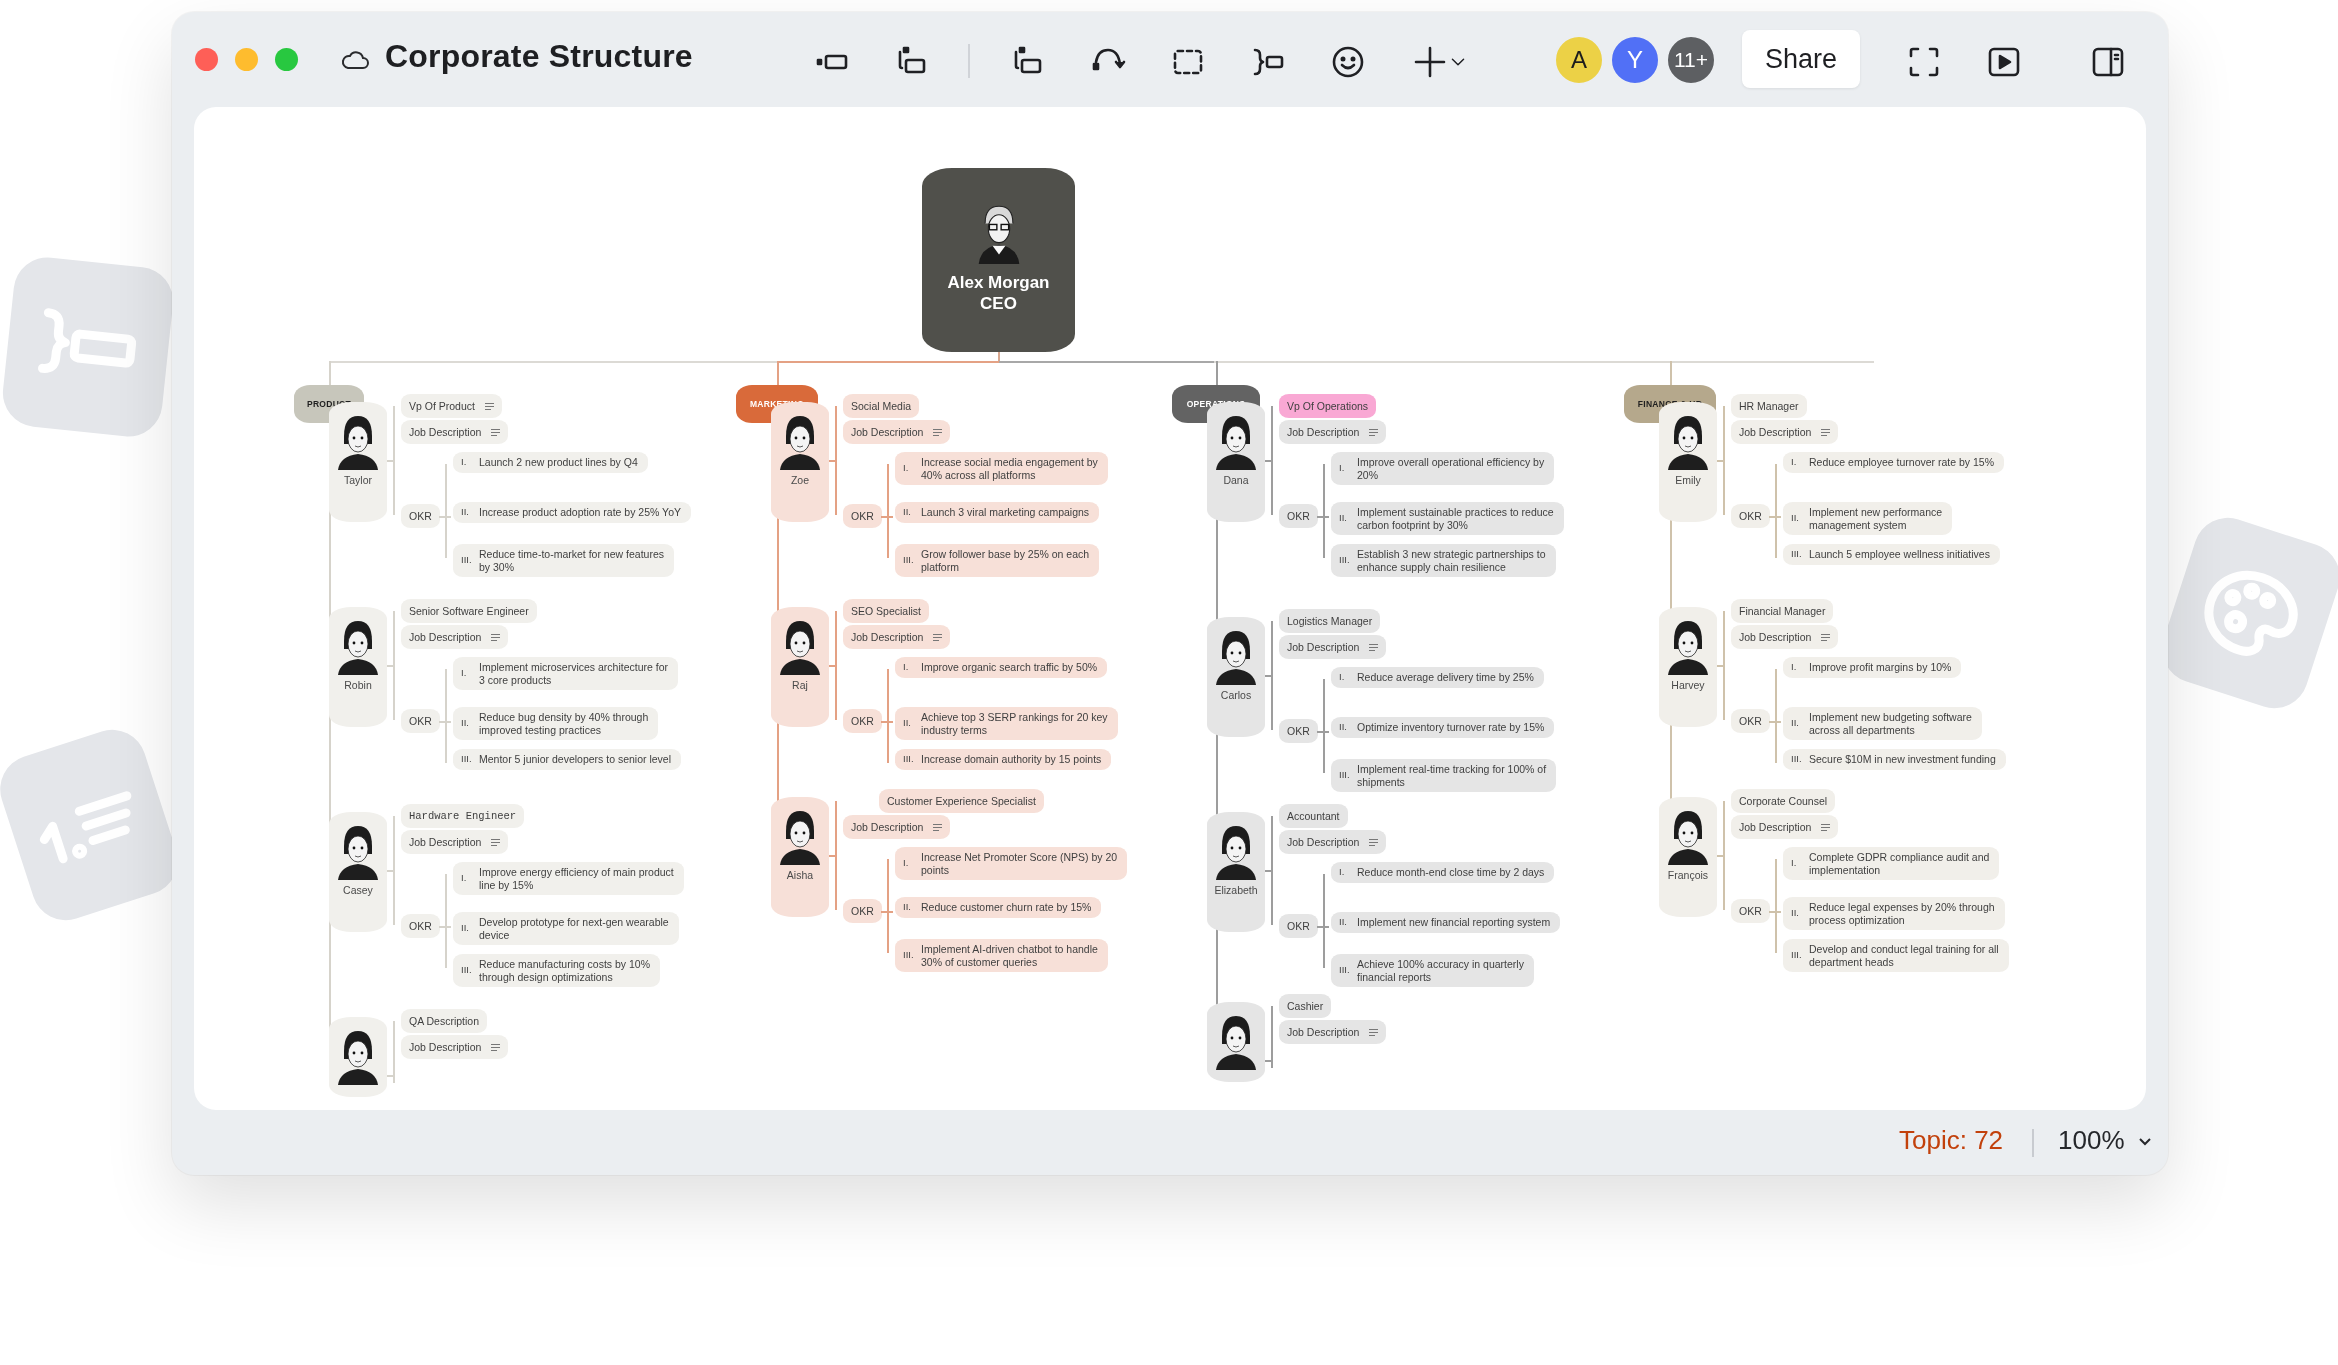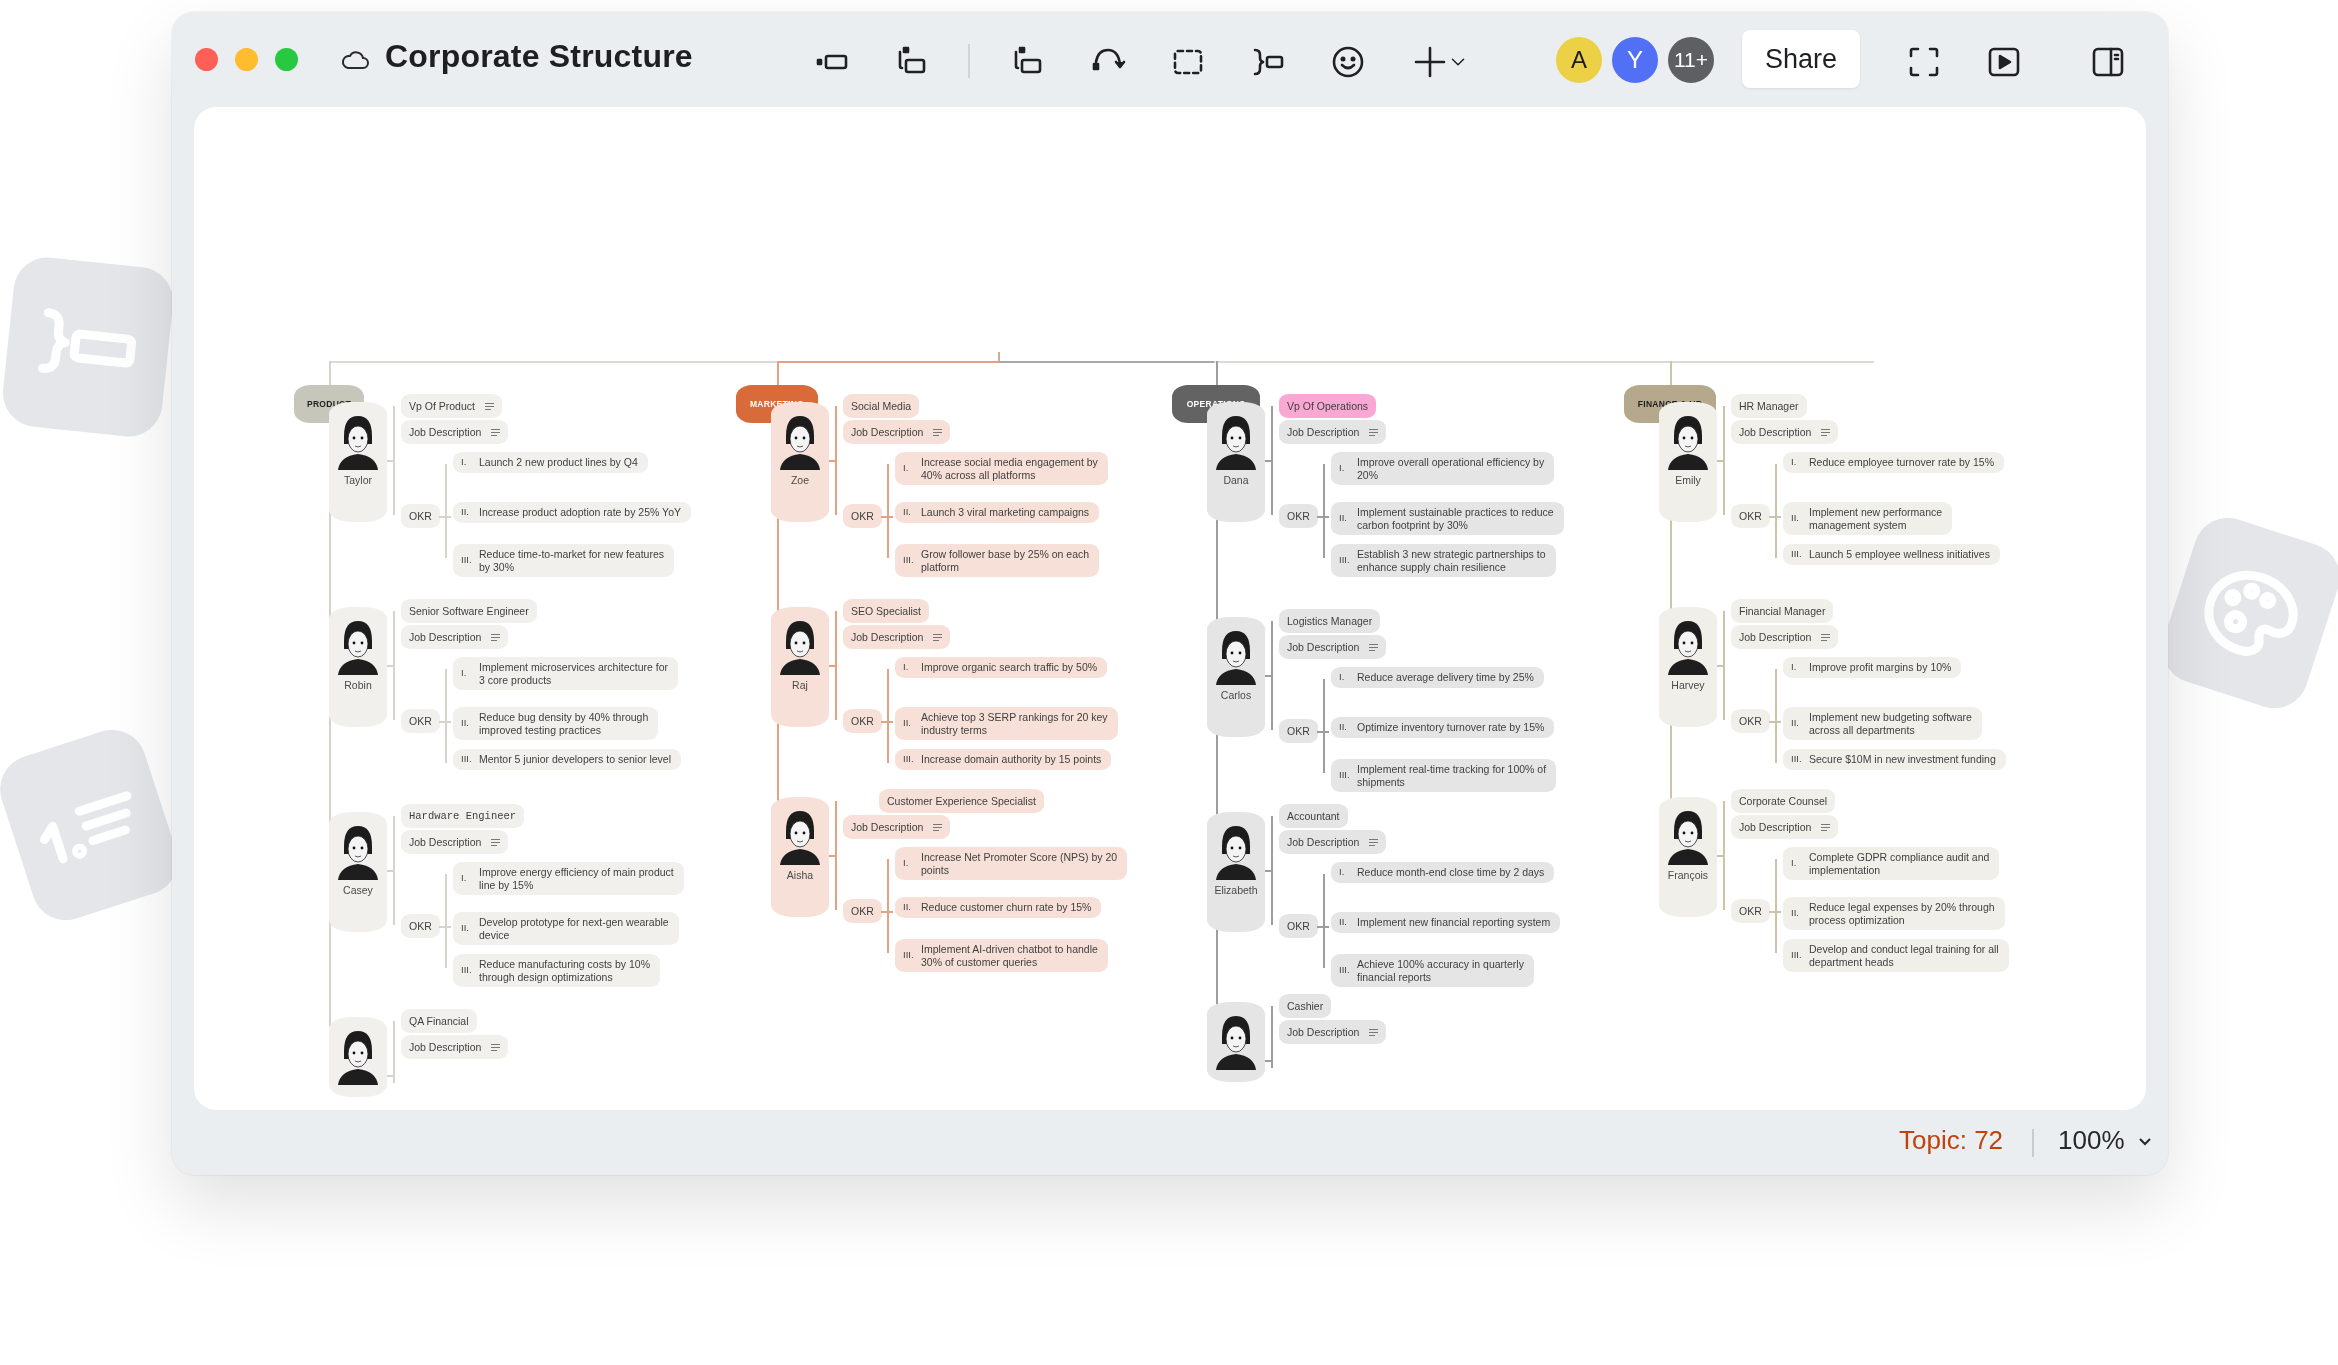--- a/index.html
+++ b/index.html
@@ -170,20 +170,32 @@
       </div>
     </div>
 
     <div class="canvas" id="canvas">
 
       <div class="line" style="left:804px; top:245px; width:1.5px; height:10px; background:#d8a890;"></div>
       <div class="line" style="left:135px; top:254px; width:1545px; height:1.5px; background:#dcdad5;"></div>
       <div class="line" style="left:583px; top:254px; width:222px; height:1.5px; background:#e4a184;"></div>
       <div class="line" style="left:805px; top:254px; width:215px; height:1.5px; background:#a8a8a8;"></div>
 
+      <div class="ceo">
+        <svg class="face" viewBox="0 0 46 58" style="width:50px;height:62px;margin-top:0;">
+          <path d="M10 20 q0 -16 13 -16 q13 0 13 16" fill="#d9d9d9" stroke="#222" stroke-width="1"></path>
+          <ellipse cx="23" cy="25" rx="10" ry="13" fill="#f2f2f2" stroke="#222" stroke-width="1"></ellipse>
+          <rect x="14" y="21" width="7" height="5" fill="none" stroke="#111" stroke-width="1.3"></rect>
+          <rect x="25" y="21" width="7" height="5" fill="none" stroke="#111" stroke-width="1.3"></rect>
+          <path d="M4 58 q2 -16 19 -18 q17 2 19 18z" fill="#1b1b1b"></path>
+          <path d="M17 41 l6 8 l6 -8" fill="#fafafa"></path>
+        </svg>
+        <div class="ceo-name">Alex Morgan</div>
+        <div class="ceo-name" style="margin-top:0;">CEO</div>
+      </div>
 
       <div id="depts">
           <div class="line" style="left: 135px; top: 254px; width: 1.5px; height: 716px; background: rgb(214, 211, 203);"></div>
           <div class="dept" style="left: 100px; top: 278px; width: 70px; background: rgb(199, 198, 187); color: rgb(31, 31, 31);">PRODUCT</div>
           <div class="line" style="left: 135px; top: 353px; width: 0px; height: 1.5px; background: rgb(214, 211, 203);"></div>
           <div class="person" style="left: 135px; top: 295px; height: 120px; background: rgb(241, 240, 236);">
             <svg viewBox="0 0 46 58" class="face">
               <path d="M9 24 q0 -20 14 -20 q14 0 14 20 v8 h-28z" fill="#1c1c1c"></path>
               <ellipse cx="23" cy="27" rx="10" ry="13" fill="#f4f4f4" stroke="#222" stroke-width="0.8"></ellipse>
               <circle cx="19" cy="26" r="1.4" fill="#111"></circle>
@@ -325,21 +337,21 @@
               <ellipse cx="23" cy="27" rx="10" ry="13" fill="#f4f4f4" stroke="#222" stroke-width="0.8"></ellipse>
               <circle cx="19" cy="26" r="1.4" fill="#111"></circle>
               <circle cx="27" cy="26" r="1.4" fill="#111"></circle>
               <path d="M20 34 q3 2 6 0" stroke="#333" fill="none" stroke-width="0.8"></path>
               <path d="M3 58 q2 -14 20 -16 q18 2 20 16z" fill="#1e1e1e"></path>
             </svg>
           </div>
           <div class="line" style="left: 199px; top: 914px; width: 1.5px; height: 62px; background: rgb(214, 211, 203);"></div>
           <div class="line" style="left: 193px; top: 968px; width: 7px; height: 1.5px; background: rgb(214, 211, 203);"></div>
           <div class="pill" style="left: 207px; top: 902px; background: rgb(241, 240, 236);">
-            <span>QA Financial</span>
+            <span>QA Description</span>
           </div>
           <div class="pill" style="left: 207px; top: 928px; background: rgb(241, 240, 236);">
             <span>Job Description</span>
             <span class="notes">
               <i style="top: 0px; width: 9px;"></i>
               <i style="top: 3px; width: 9px;"></i>
               <i style="top: 6px; width: 6px;"></i>
             </span>
           </div>
           <div class="line" style="left: 583px; top: 254px; width: 1.5px; height: 496px; background: rgb(228, 161, 132);"></div>

